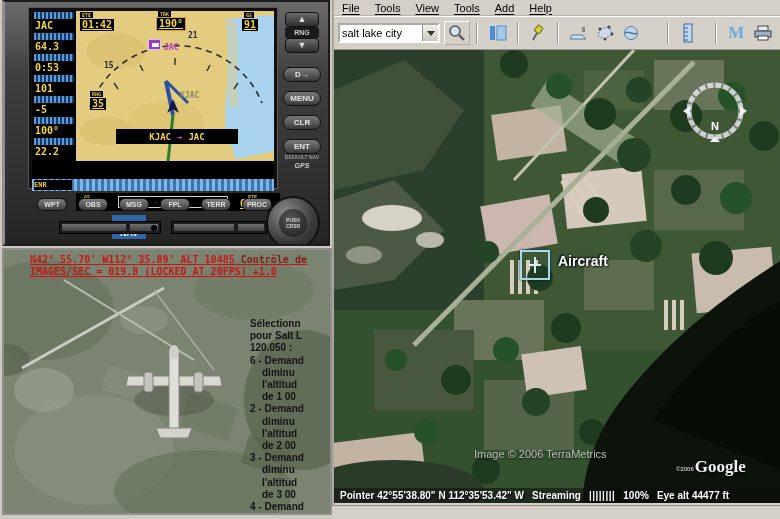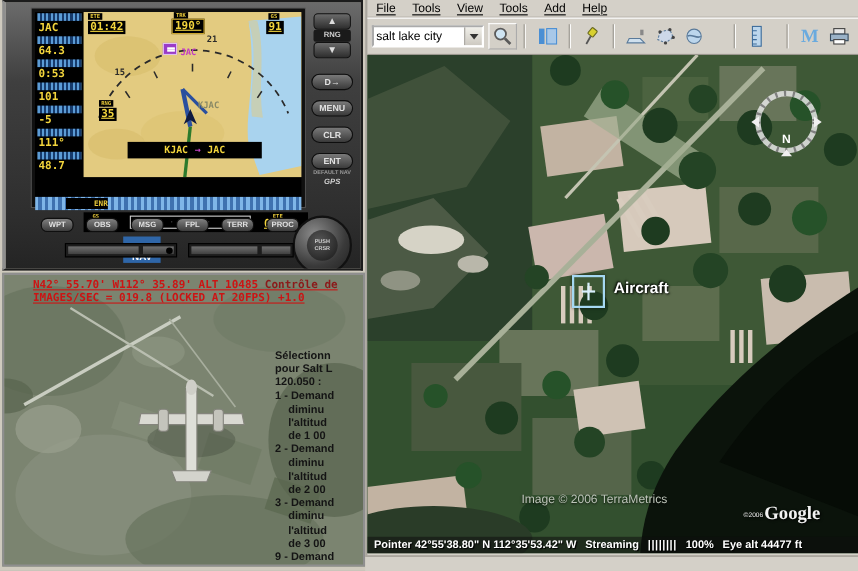--- a/index.html
+++ b/index.html
@@ -28,21 +28,21 @@
             display:flex; align-items:center; justify-content:center; gap:6px;
             font:bold 9px "DejaVu Sans Mono", monospace; color:#f2d43c; }
   .banner .arr { color:#cc44cc; }
   .gps-info { position:absolute; left:44px; top:150px; width:204px; height:18px; background:#000;margin-top:32px; }
   .scalebar { position:absolute; left:42px; top:3px; width:110px; height:12px; border:1px solid #cfcfcf;
               display:flex; align-items:center; justify-content:center; color:#999; font-size:7px; }
   .scalebar .tri { color:#f2d43c; font-size:9px; }
   .gps-navbar { position:absolute; left:0; top:168px; width:242px; height:12px;
                 background:repeating-linear-gradient(90deg,#7fb6e8 0 3px,#3f72b0 3px 6px); }
   .mode-seg { position:absolute; left:2px; top:1px; width:38px; height:10px; background:#000;
-              color:#e8c93a; font:bold 7px/10px "DejaVu Sans Mono", monospace; text-align:right;margin-left:26px; }
+              color:#e8c93a; font:bold 7px/10px "DejaVu Sans Mono", monospace; text-align:left; }
   .page-seg { position:absolute; left:80px; top:0; height:12px; padding:12px 8px; background:#2f66a8;
               color:#fff; font:bold 9px/12px "Liberation Sans", sans-serif;margin-top:36px; }
   
   .gcol { position:absolute; right:4px; top:10px; width:44px; }
   .rocker { width:34px; margin:0 auto; }
   .rkbtn { width:34px; height:15px; background:linear-gradient(180deg,#6a6a6a,#2e2e2e);
            border:1px solid #111; border-radius:4px; color:#ddd; font:bold 9px/13px "Liberation Sans",sans-serif; text-align:center; }
   .rklbl { width:34px; height:11px; background:#1a1a1a; color:#ccc; font:bold 7px/11px "Liberation Sans",sans-serif; text-align:center; border-radius:2px; }
   .gbtn { display:block; width:38px; height:15px; margin:9px auto 0 auto;
           background:linear-gradient(180deg,#7a7a7a,#3a3a3a); border:1px solid #0e0e0e; border-radius:8px;
@@ -144,26 +144,26 @@
             <div class="fld-val">101</div>
           </div>
 
           <div class="fld">
             <div class="fld-hdr"></div>
             <div class="fld-val">-5</div>
           </div>
 
           <div class="fld">
             <div class="fld-hdr"></div>
-            <div class="fld-val">111°</div>
-          </div>
-
-          <div class="fld">
-            <div class="fld-hdr"></div>
-            <div class="fld-val">48.7</div>
+            <div class="fld-val">100°</div>
+          </div>
+
+          <div class="fld">
+            <div class="fld-hdr"></div>
+            <div class="fld-val">22.2</div>
           </div>
         </div>
 
       <div class="gps-map">
         <svg class="base" width="198" height="150" viewBox="0 0 198 150">
           <rect x="0" y="0" width="198" height="150" fill="#e3cb80"></rect>
           <ellipse cx="40" cy="40" rx="30" ry="18" fill="#d9bf6e" opacity="0.7"></ellipse>
           <ellipse cx="90" cy="110" rx="38" ry="20" fill="#dcc371" opacity="0.6"></ellipse>
           <ellipse cx="30" cy="120" rx="26" ry="14" fill="#d7bd6a" opacity="0.6"></ellipse>
           <path d="M150,8 L198,4 L198,140 L160,148 L150,120 C146,95 158,60 150,8 Z" fill="#a9d3ee"></path>
@@ -307,21 +307,21 @@
       <div>IMAGES/SEC = 019.8 (LOCKED AT 20FPS)   +1.0</div>
     </div>
     <div class="fr-menu">
 
         <div class="fr-line">Sélectionn</div>
 
         <div class="fr-line">pour Salt L</div>
 
         <div class="fr-line">120.050 :</div>
 
-        <div class="fr-line">1 - Demand</div>
+        <div class="fr-line">6 - Demand</div>
 
         <div class="fr-line ind">diminu</div>
 
         <div class="fr-line ind">l'altitud</div>
 
         <div class="fr-line ind">de 1 00</div>
 
         <div class="fr-line">2 - Demand</div>
 
         <div class="fr-line ind">diminu</div>
@@ -331,21 +331,21 @@
         <div class="fr-line ind">de 2 00</div>
 
         <div class="fr-line">3 - Demand</div>
 
         <div class="fr-line ind">diminu</div>
 
         <div class="fr-line ind">l'altitud</div>
 
         <div class="fr-line ind">de 3 00</div>
 
-        <div class="fr-line">9 - Demand</div>
+        <div class="fr-line">4 - Demand</div>
       </div>
   </div>
 
   <div class="earth">
     <div class="menubar">
 
         <span>File</span>
 
         <span>Tools</span>
 

